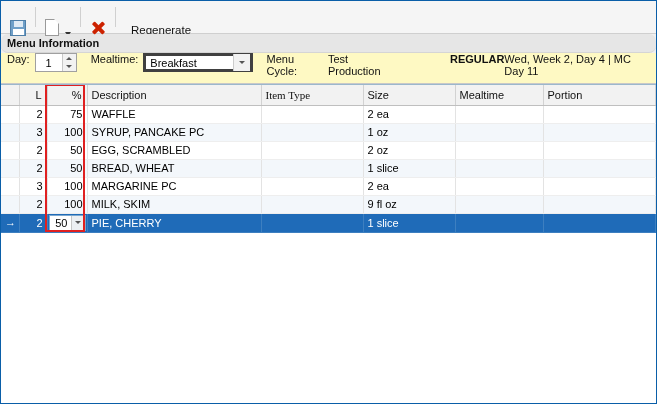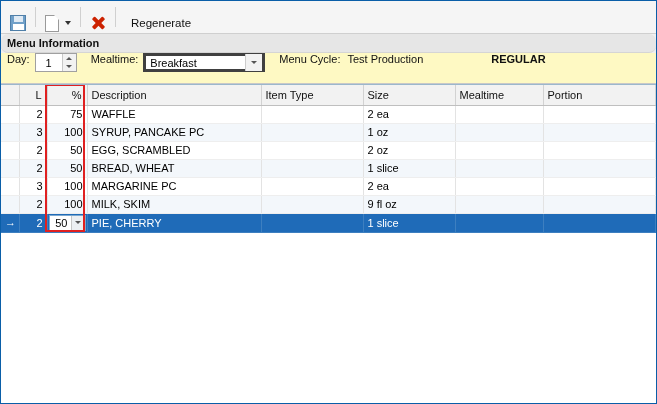--- a/index.html
+++ b/index.html
@@ -87,21 +87,21 @@
     height: 32px;
     background: #f5f5f5;
     border-bottom: 1px solid #cfcfcf;
     display: flex;
     align-items: center;
     padding: 0 4px;
     flex: 0 0 auto;
   }
   .tb-item {
     display: flex;
-    align-items: center;
+    align-items: flex-end;
     height: 26px;
     padding: 0 5px;
     margin-top: 12px;
   }
   .tb-sep {
     width: 1px;
     height: 20px;
     background: #d0d0d0;
     margin: 0 4px;
   }
@@ -306,21 +306,21 @@
     font-weight: normal;
     text-align: left;
     padding: 0 4px;
     color: #111111;
     box-sizing: border-box;
   }
   table.grid th.c-sel { width: 18px; padding: 0; }
   table.grid th.c-l   { width: 28px; text-align: right; padding-right: 5px; }
   table.grid th.c-pct { width: 40px; text-align: right; padding-right: 5px;}
   table.grid th.c-desc{ width: 174px; }
-  table.grid th.c-item{ width: 102px; }
+  table.grid th.c-item{ width: 102px; font-family: Liberation Serif, serif; }
   table.grid th.c-size{ width: 92px; }
   table.grid th.c-cons{ width: 88px; }
   table.grid th.c-port{ width: auto; }
   table.grid td {
     height: 18px;
     border-right: 1px solid #e3e3e3;
     border-bottom: 1px solid #eeeeee;
     padding: 0 4px;
     box-sizing: border-box;
     white-space: nowrap;
@@ -422,20 +422,21 @@
           <span class="tri-dn"></span>
         </span>
     </span>
 
     <span class="fld-label">Menu Cycle:</span>
     <span class="cycle-block">
       <span class="cycle-row">
         <span class="cycle-top">Test Production</span>
         <span class="cycle-regular">REGULAR</span>
       </span>
+      <span class="cycle-bot">Wed, Week 2, Day 4 | MC Day 11</span>
     </span>
   </div>
 
   <div class="grid-wrap">
     <table class="grid">
       <thead>
         <tr>
           <th class="c-sel"></th>
           <th class="c-l">L</th>
           <th class="c-pct">%</th>

